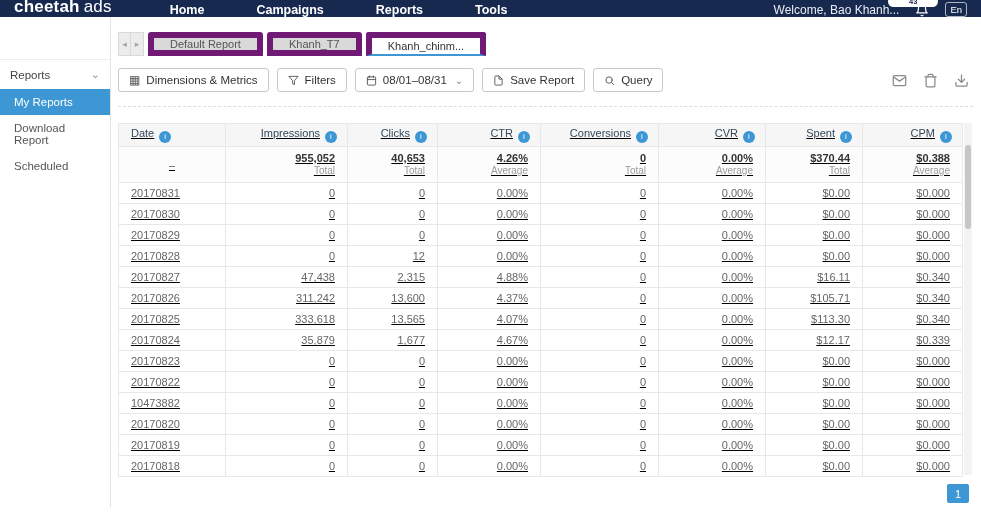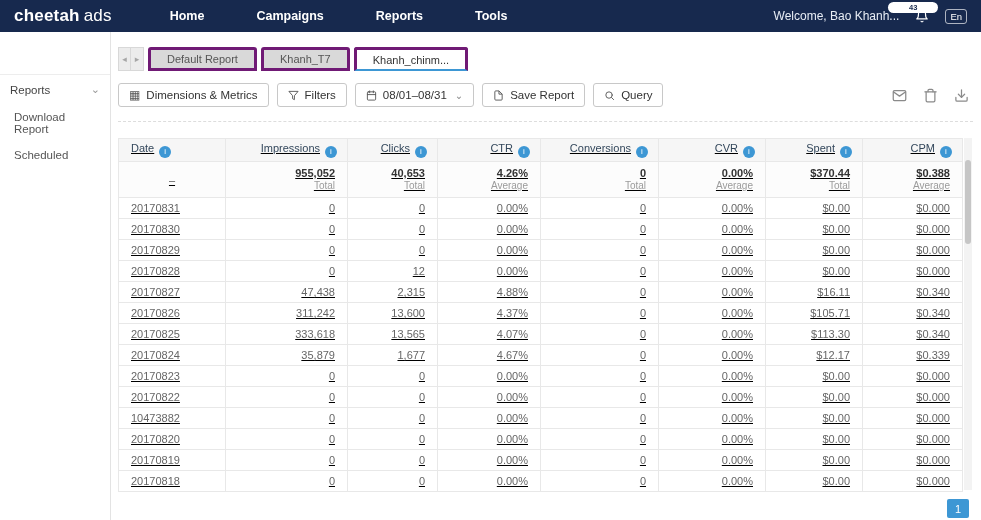--- a/index.html
+++ b/index.html
@@ -1,20 +1,20 @@
 <!DOCTYPE html>
 <html><head>
 <meta charset="utf-8">
 <style>
   * { margin:0; padding:0; box-sizing:border-box; }
   html,body { width:981px; height:520px; overflow:hidden; background:#fff;
     font-family:"Liberation Sans", sans-serif; }
 
   
-  .topnav { height:32px; background:#17294e; display:flex; align-items:center;
+  .topnav { height:17px; background:#17294e; display:flex; align-items:flex-end;
     padding:0 14px; color:#fff; }
   .logo { font-size:17px; margin-right:58px; letter-spacing:.2px; cursor:pointer; white-space:nowrap; }
   .logo b { font-weight:800; }
   .logo span { font-weight:300; margin-left:4px; }
   .nav-menu { display:flex; gap:52px; font-size:12.5px;font-weight:bold; }
   .nav-item { color:#fff; cursor:pointer; }
   .topnav-right { margin-left:auto; display:flex; align-items:center; gap:16px; }
   .welcome { font-size:12px; color:#e8edf5; cursor:pointer; }
   .bell { position:relative; display:inline-flex; color:#fff; cursor:pointer; }
   .badge { position:absolute; top:-7px; right:-9px; background:#fff; color:#17294e;
@@ -33,21 +33,21 @@
   .sidebar-item.active { background:#3d97d4; color:#fff; }
 
   .main { flex:1; padding:15px 8px 0 7px; position:relative; }
 
   
   .tabbar { display:flex; align-items:stretch; height:24px; }
   .tab-arrow { width:13px; background:#ececec; border:1px solid #d8d8d8; color:#a6a6a6;
     display:flex; align-items:center; justify-content:center; font-size:9px; cursor:pointer; }
   .tab-arrow + .tab-arrow { border-left:none; margin-right:4px; }
   .tabs { display:flex; gap:4px; }
-  .tab { background:#d9d9d9; border:3px solid #701a75; color:#555; font-size:11px;
+  .tab { background:#d9d9d9; border:6px solid #701a75; color:#555; font-size:11px;
     padding:0 16px; display:flex; align-items:center; border-radius:3px 3px 0 0; cursor:pointer; }
   .tab.active { background:#fff; color:#333; border-bottom:2px solid #3d97d4; }
 
   
   .toolbar { display:flex; align-items:center; gap:8px; margin-top:12px; }
   .btn { display:inline-flex; align-items:center; gap:6px; height:24px; padding:0 10px;
     background:#fff; border:1px solid #c8c8c8; border-radius:3px; font-size:11.5px;
     color:#333; cursor:pointer; font-family:inherit; }
   .btn svg { display:block; }
   .grid-glyph { font-size:12px; color:#555; line-height:1; }
@@ -111,20 +111,21 @@
   </div>
 </header>
 
 <div class="layout">
   <aside class="sidebar">
     <div class="sidebar-header">
       <span>Reports</span>
       <span class="chev">⌄</span>
     </div>
     <div>
+        <div class="sidebar-item active">My Reports</div>
         <div class="sidebar-item">Download Report</div>
         <div class="sidebar-item">Scheduled</div>
       </div>
   </aside>
 
   <main class="main">
 
     <div class="tabbar">
       <div class="tab-arrow">
         <span>◂</span>

